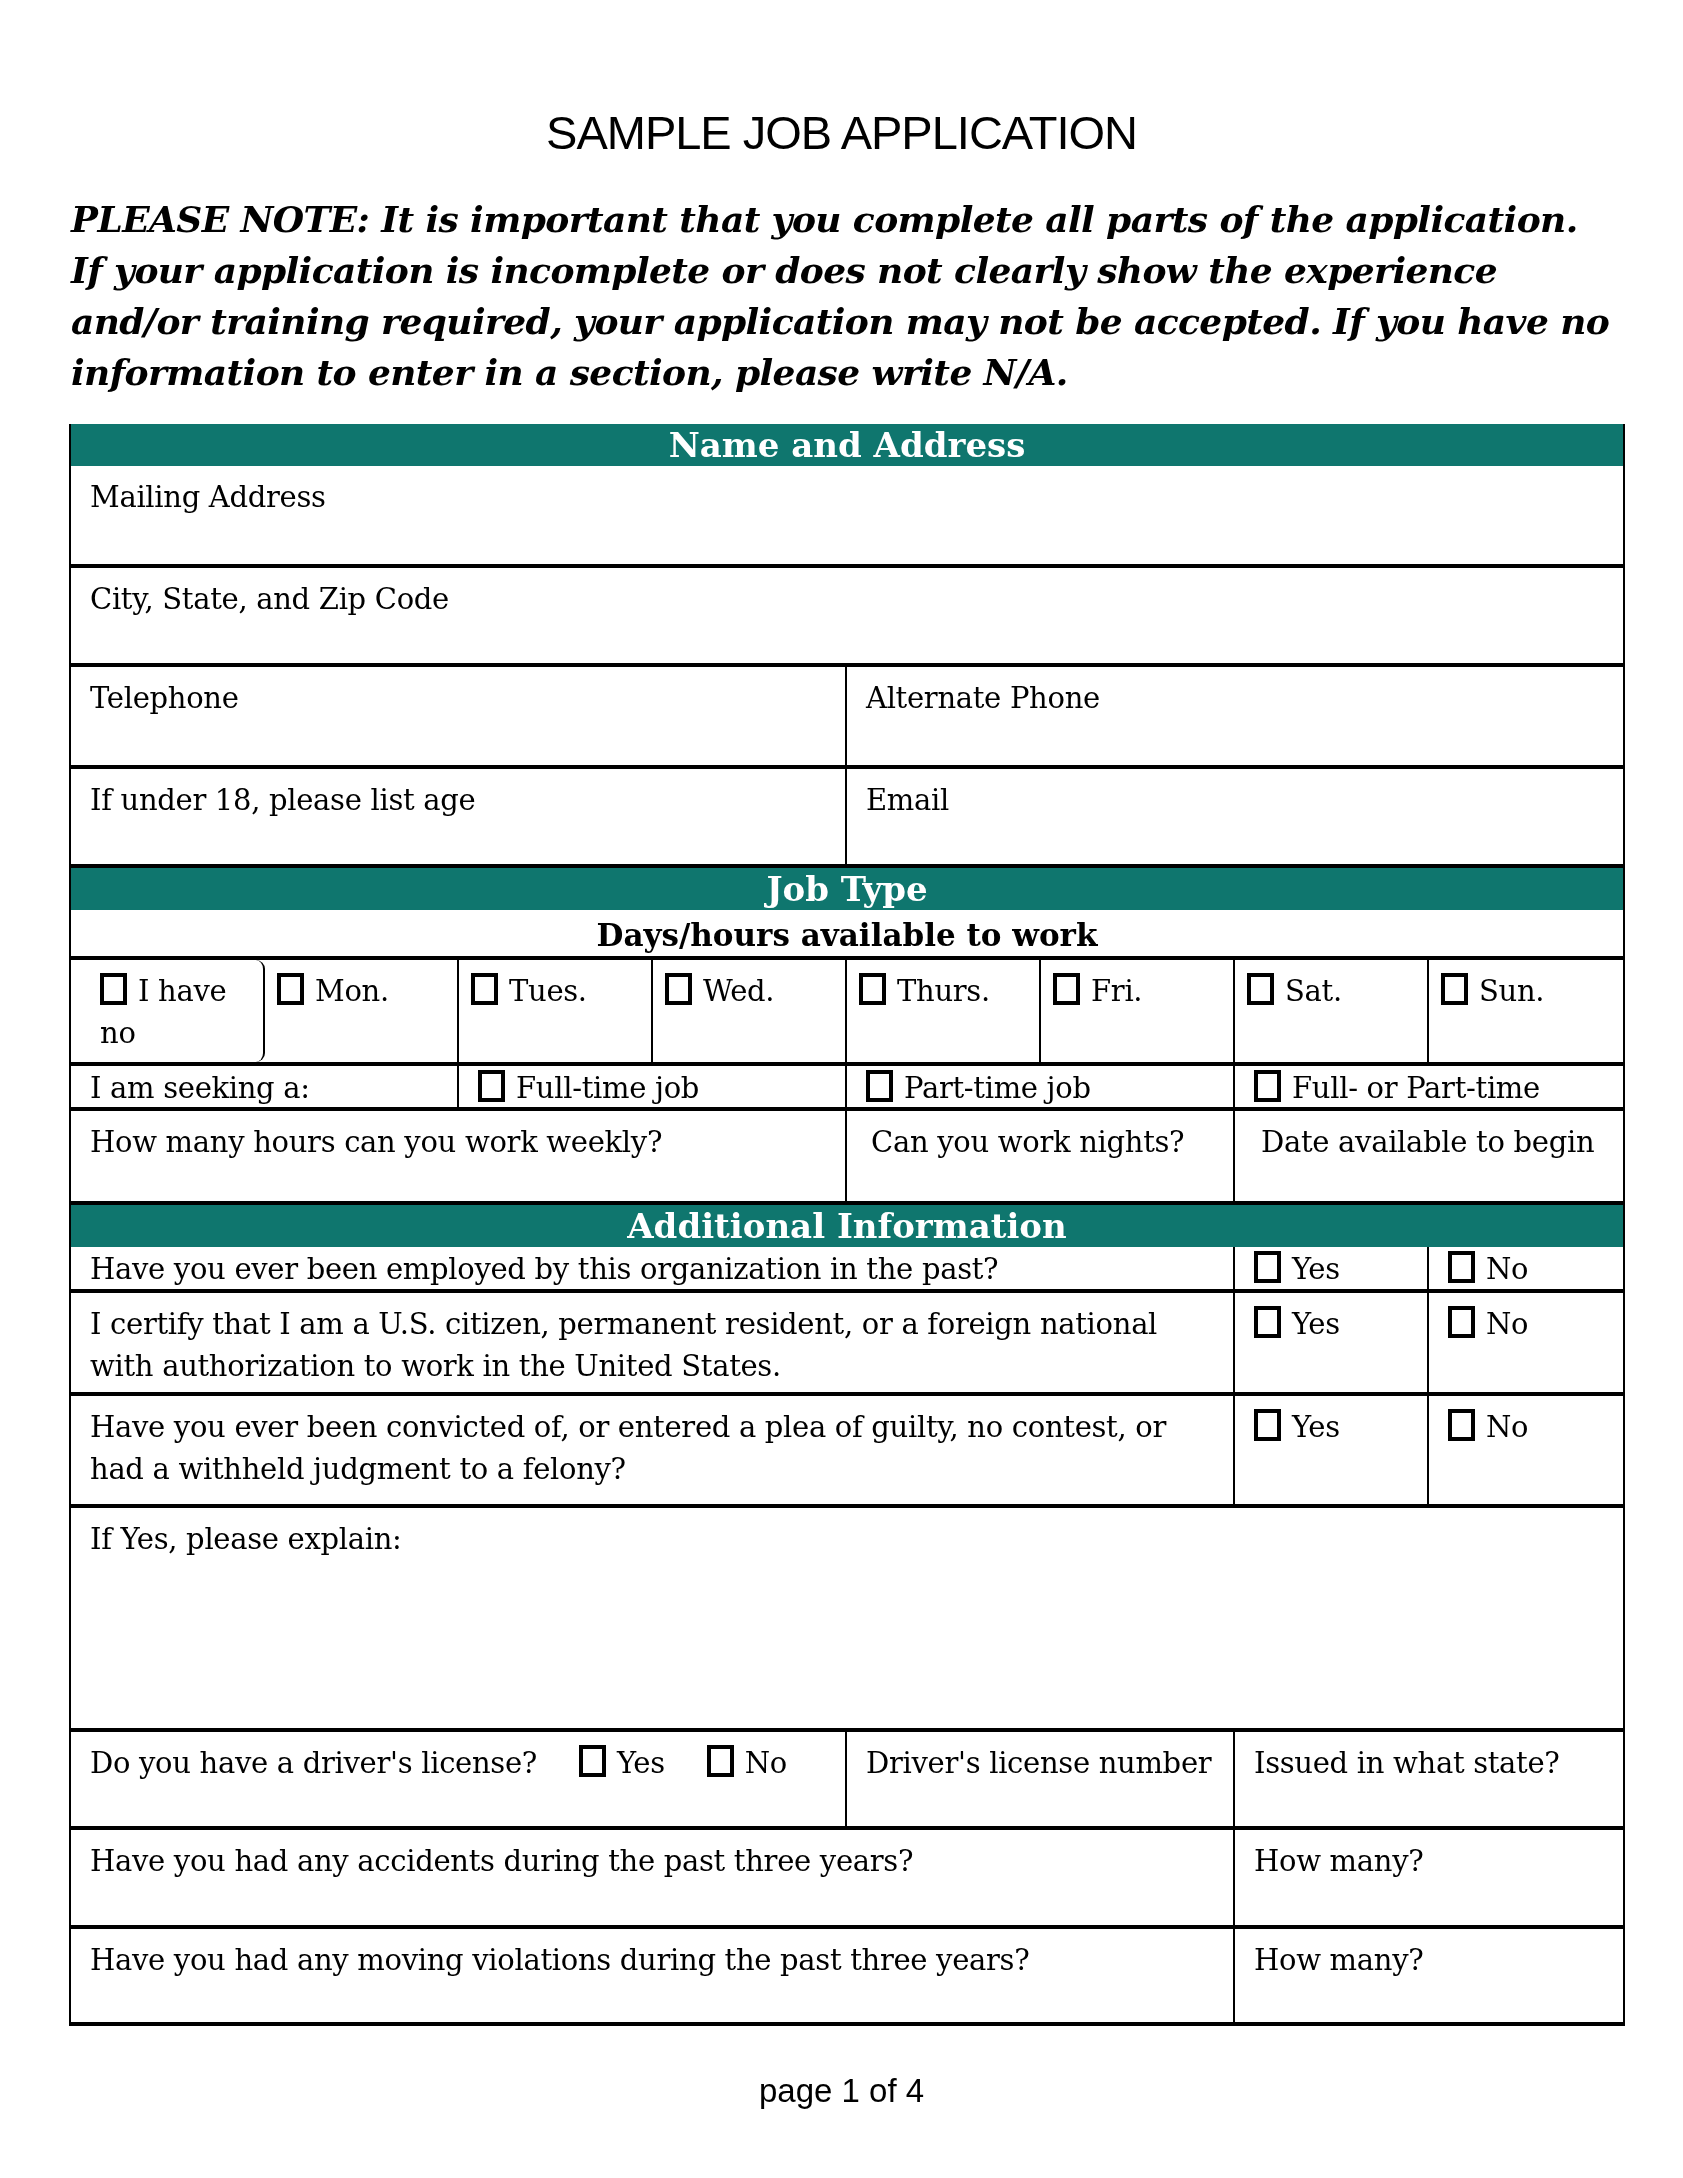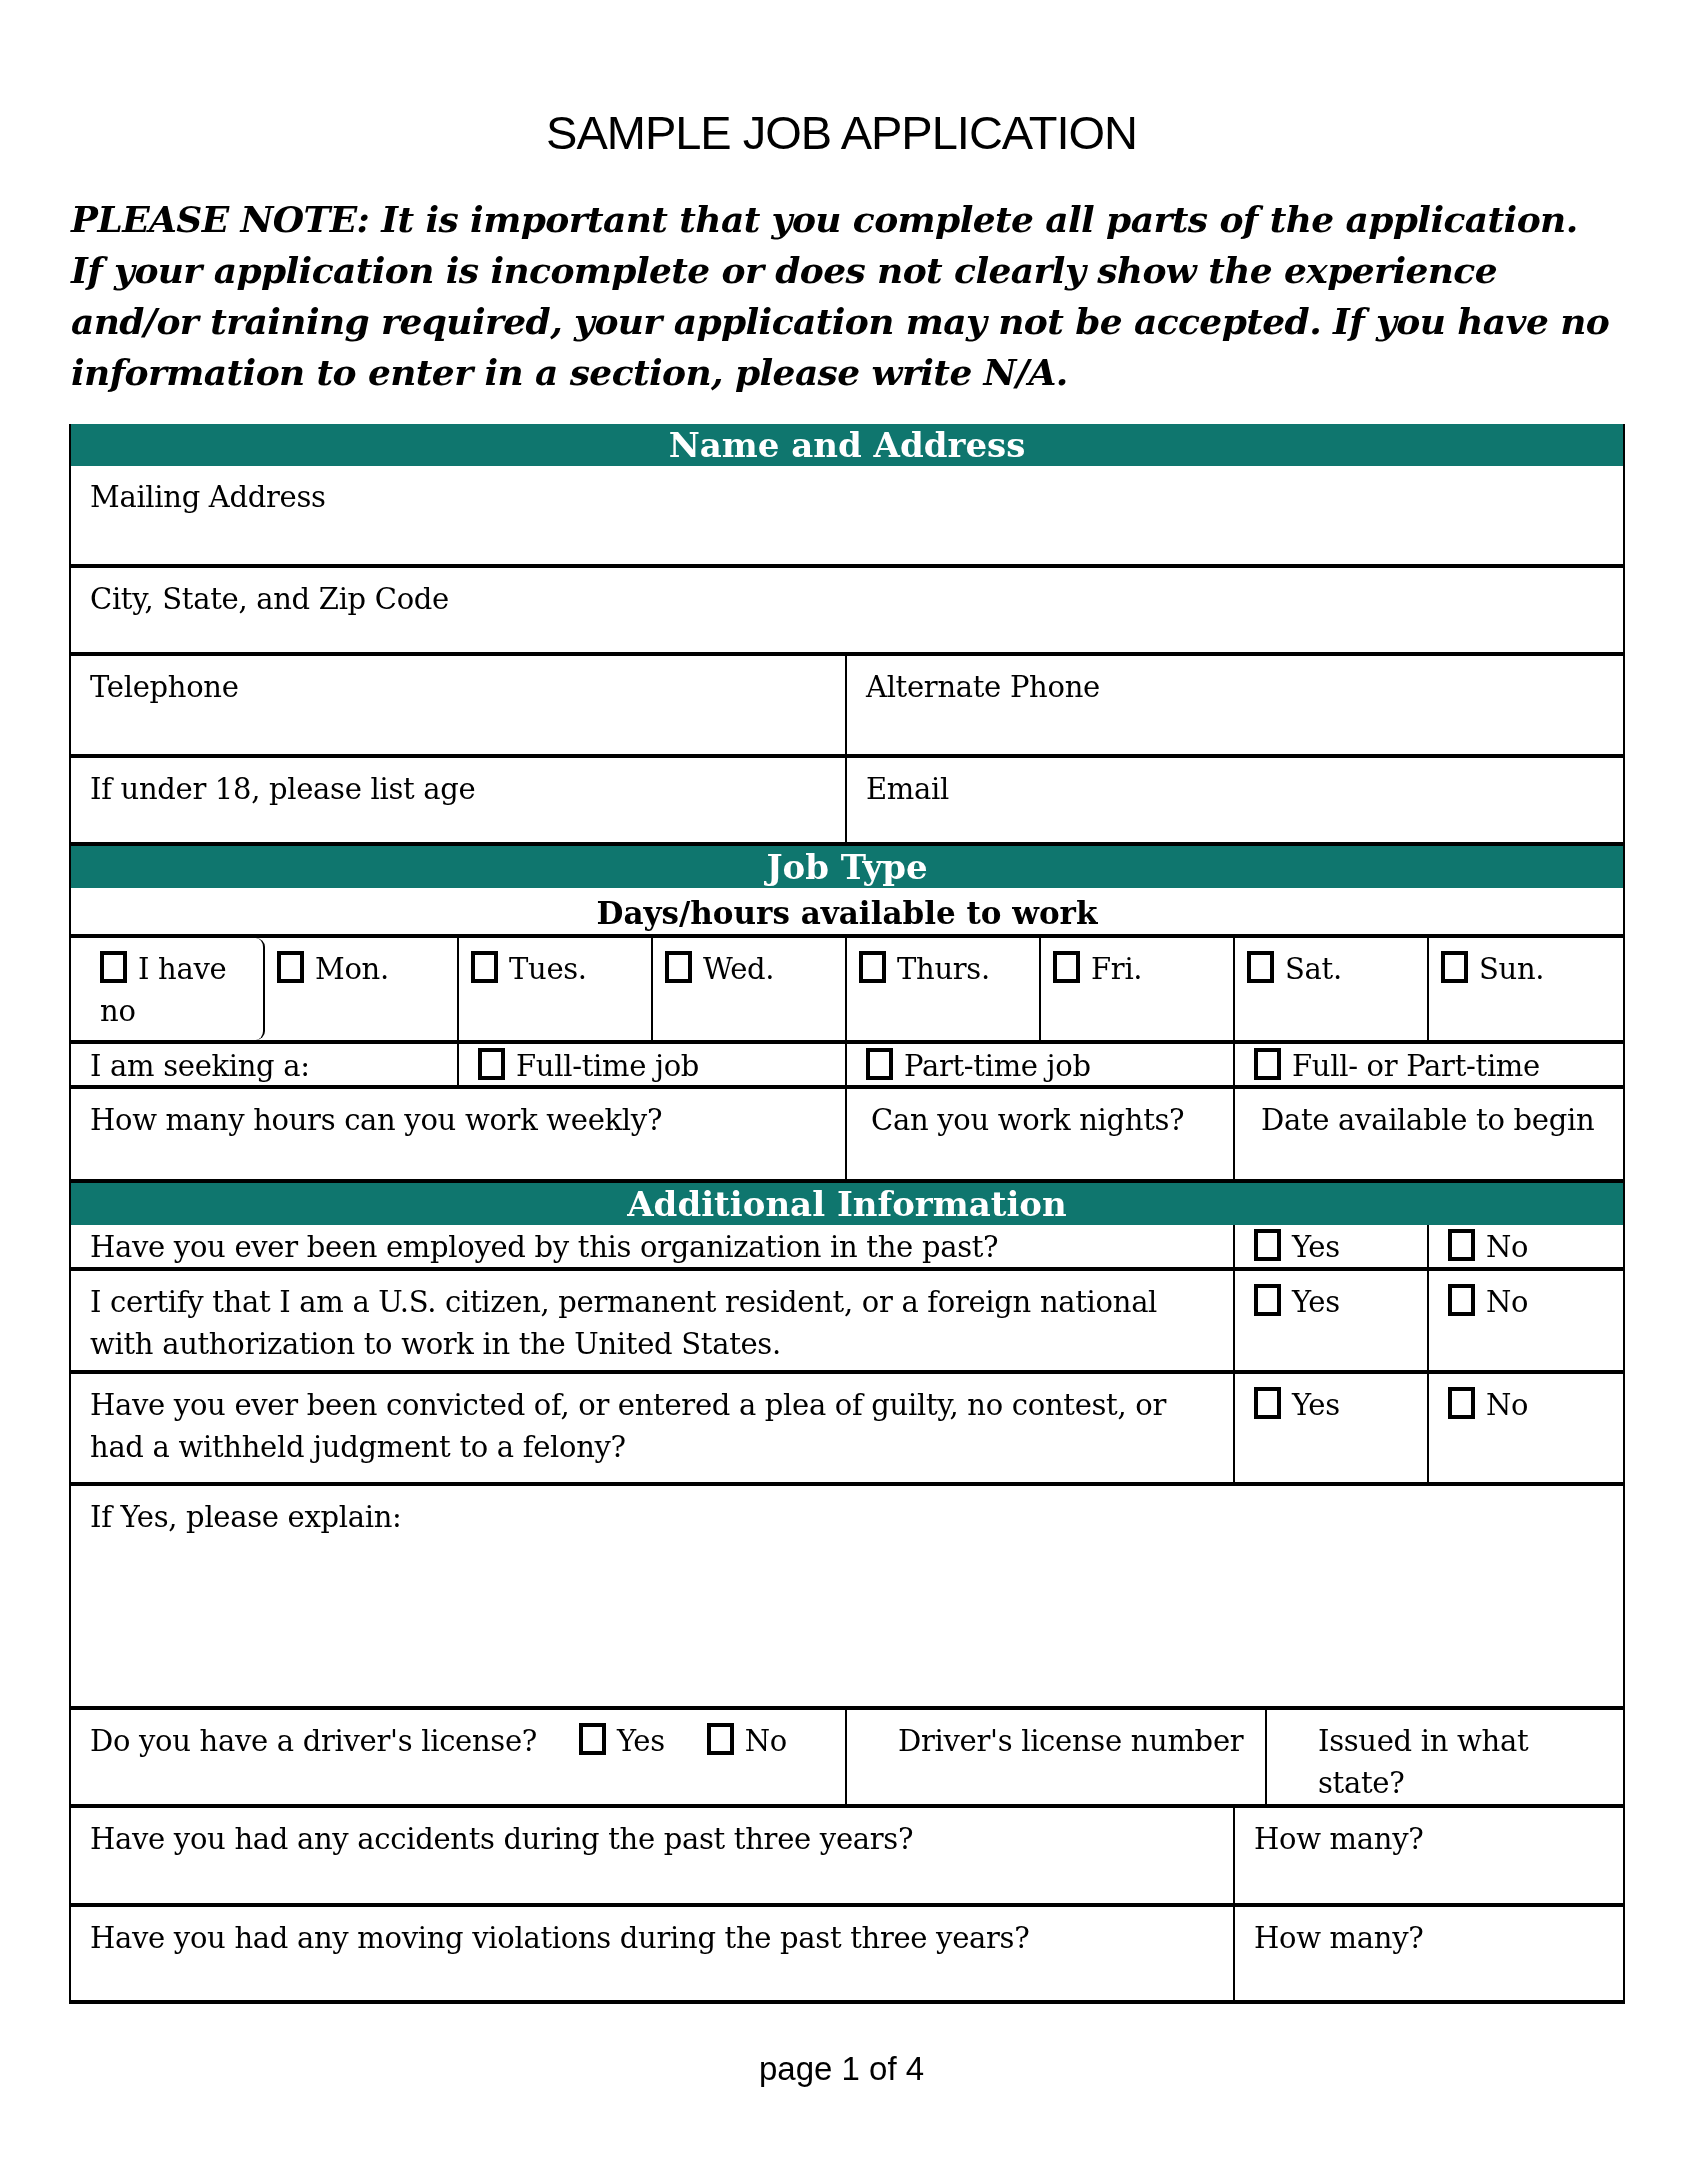--- a/index.html
+++ b/index.html
@@ -32,23 +32,23 @@
     height:50px;padding-top:7px;box-sizing:border-box;
   }
   .cell{
     border-right:2px solid #000;box-sizing:border-box;
     font-size:29px;letter-spacing:-0.3px;line-height:1.45;
     padding:10px 8px 0 19px;overflow:hidden;
   }
   .cell:last-child{border-right:none;flex:1;}
   .compact{padding-top:4px;line-height:1.3;}
   .w196{width:194px;} .w392{width:388px;} .w784{width:776px;} .w1176{width:1164px;}
-  .h105{height:104px;} .h103{height:102px;} .h102{height:88px;} .h107{height:106px;}
+  .h105{height:104px;} .h103{height:102px;} .h102{height:99px;} .h107{height:106px;}
   .h45{height:45px;} .h95{height:94px;} .h46{height:46px;} .h104{height:103px;}
-  .h113{height:112px;} .h226{height:224px;} .h99{height:98px;gap:32px;} .h100{height:99px;} .h98{height:97px;}
+  .h113{height:112px;} .h226{height:224px;} .h99{height:98px;} .h100{height:99px;} .h98{height:97px;}
   .cb{
     display:inline-block;width:19px;height:24px;border:4px solid #000;
     margin-right:11px;vertical-align:-4px;background:#fff;flex:none;
   }
   .opt{white-space:nowrap;}
   .gap{display:inline-block;width:42px;}
   .footer{
     margin-top:46px;text-align:center;
     font-family:"Liberation Sans",sans-serif;font-size:33px;
   }

